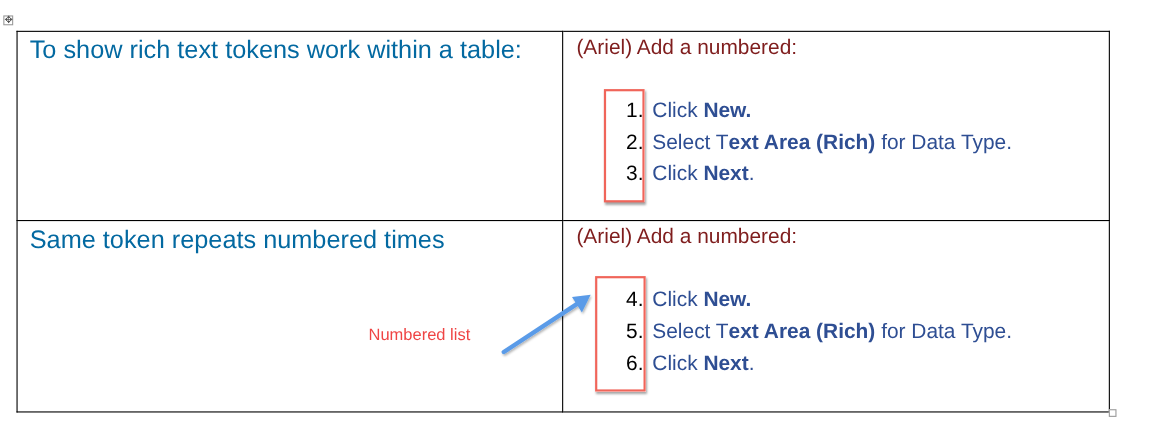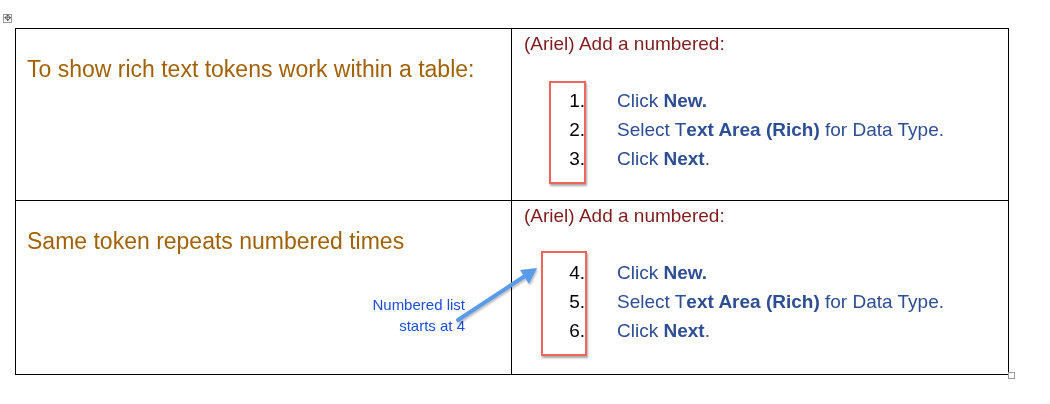--- a/index.html
+++ b/index.html
@@ -52,24 +52,23 @@
       border: 1px solid #000;
       vertical-align: top;
       padding: 0;
     }
     .row1 td { height: 171px; }
     .row2 td { height: 173px; }
     .col-left { width: 495px; }
     .left-text {
       font-size: 23px;
       line-height: 27px;
-      color: #a16207;
+      color: #0369a1;
       padding: 3px 0 0 11px;
       width: 470px;
-      margin-top: 24px;
     }
     .cell-right {
       position: relative;
     }
     .ariel-label {
       position: absolute;
       left: 12px;
       top: 4px;
       font-size: 19px;
       line-height: 22px;
@@ -91,39 +90,39 @@
       font-size: 19px;
       white-space: nowrap;
     }
     .num-list .num {
       width: 33px;
       text-align: right;
       color: #000;
       font-size: 19px;
     }
     .num-list .step {
-      margin-left: 32px;
+      margin-left: 8px;
       color: #2e4e93;
     }
     .num-list .step b {
       font-weight: bold;
     }
     .highlight-box {
       position: absolute;
       border: 2px solid #f0655a;
       box-shadow: 1px 2px 2px rgba(0,0,0,0.35);
       pointer-events: none;
     }
     .annotation {
       position: absolute;
       left: 335px;
       top: 294px;
       width: 130px;
-      text-align: right;
-      color: #1d4ed8;
+      text-align: left;
+      color: #ef4444;
       font-size: 15px;
       line-height: 21px;
     }
     svg.arrow {
       position: absolute;
       left: 0;
       top: 0;
       width: 1050px;
       height: 404px;
       pointer-events: none;
@@ -181,21 +180,20 @@
     </td>
   </tr>
 </tbody>
   </table>
 
 <div class="highlight-box" style="left:549px; top:81px; width:33px; height:99px;"></div>
 <div class="highlight-box" style="left:541px; top:251px; width:42px; height:101px;"></div>
 
 <div class="annotation">
   <div>Numbered list</div>
-  <div>starts at 4</div>
 </div>
 
 <svg class="arrow" viewBox="0 0 1050 404">
   <defs>
     <filter id="arrowShadow" x="-20%" y="-20%" width="140%" height="140%">
       <feDropShadow dx="1" dy="1.5" stdDeviation="1" flood-color="#000" flood-opacity="0.3"></feDropShadow>
     </filter>
   </defs>
   <g filter="url(#arrowShadow)">
     <line x1="458" y1="320" x2="525" y2="276" stroke="#5a9be8" stroke-width="4" stroke-linecap="round"></line>

